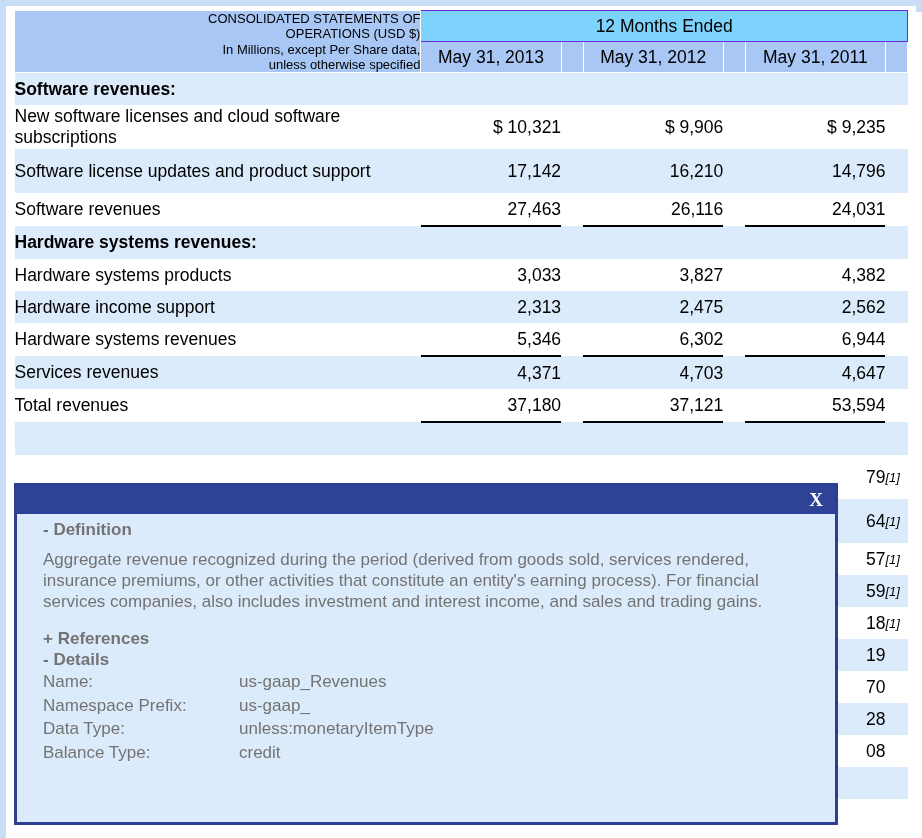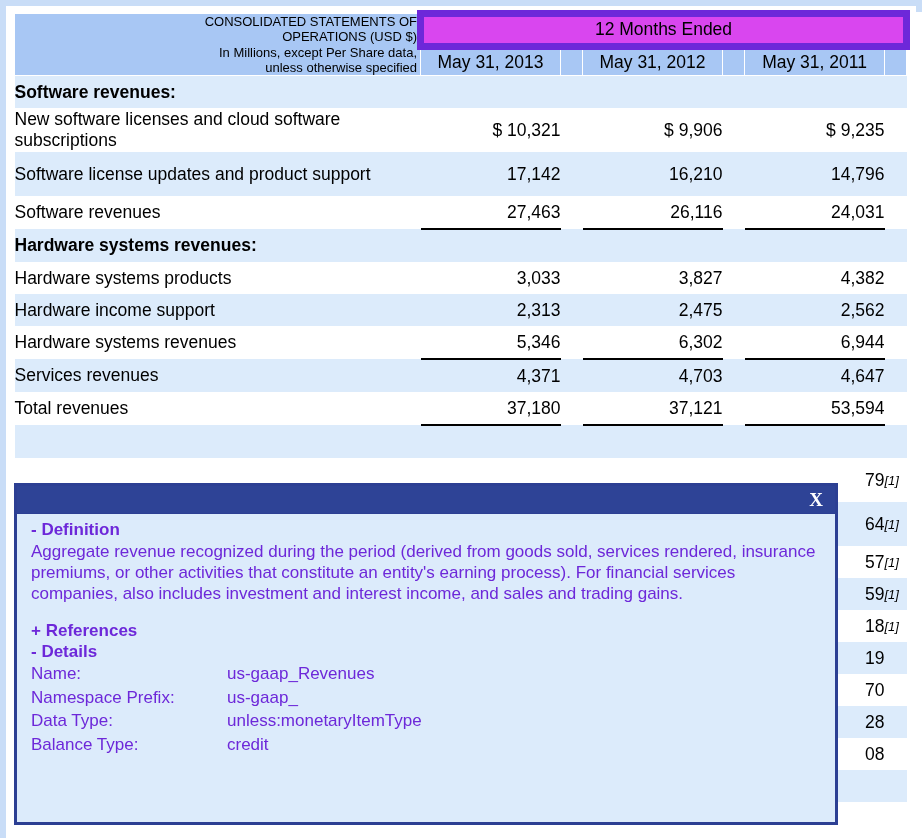--- a/index.html
+++ b/index.html
@@ -69,26 +69,26 @@
   .hdr-title {
     background: #a8c7f4;
     text-align: right;
     font-weight: bold;
     font-size: 13px;
     line-height: 1.18;
     padding: 5px 8px 6px 8px;
     border: 1px solid #ffffff;
   }
   .hdr-span {
-    background: #d946ef;
+    background: #7dd3fc;
     text-align: center;
     font-weight: bold;
     font-size: 17.5px;
     padding: 10px 4px;
-    border: 7px solid #6d28d9;
+    border: 1px solid #6d28d9;
   }
   .hdr-date {
     background: #a8c7f4;
     text-align: center;
     font-weight: bold;
     font-size: 17.5px;
     padding: 9px 4px;
     border: 1px solid #ffffff;
   }
   .hdr-blank {
@@ -149,32 +149,32 @@
     right: 12px;
     top: 1px;
     color: #ffffff;
     font-weight: bold;
     font-size: 19px;
     line-height: 25px;
     cursor: pointer;
     font-family: "Liberation Serif", serif;
   }
   #popup-body {
-    padding: 6px 10px 0 14px;
+    padding: 6px 10px 0 26px;
     font-size: 17px;
     line-height: 1.22;
-    color: #6d28d9;
+    color: #737373;
   }
   .pop-section {
     font-weight: bold;
     font-size: 17px;
     margin: 0;
   }
   #definition-text {
-    margin: 0 0 0 0;
+    margin: 8px 0 0 0;
     font-size: 17px;
     line-height: 1.24;
   }
   .pop-gap { height: 17px; }
   table.details {
     border-collapse: collapse;
     margin-top: 0px;
     font-size: 17px;
   }
   table.details td {

